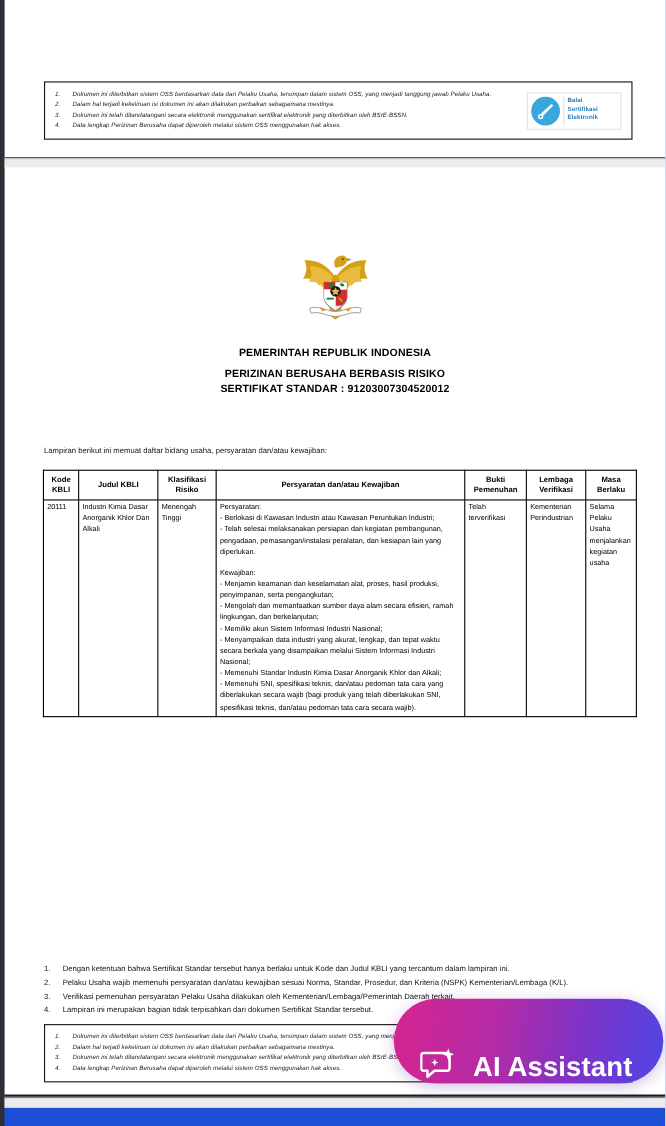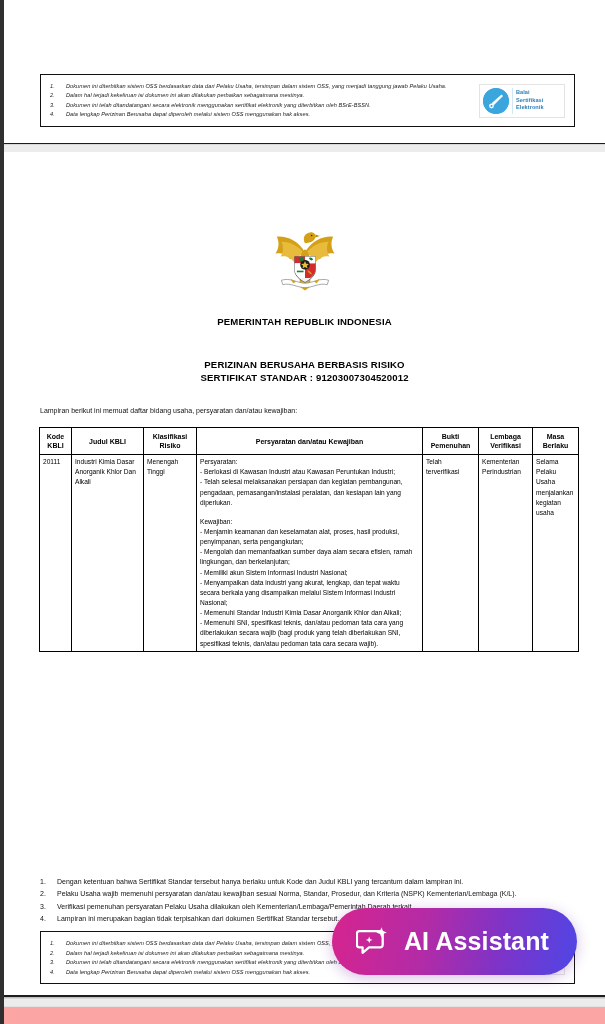--- a/index.html
+++ b/index.html
@@ -10,21 +10,21 @@
   }
   body {
     width: 605px; height: 1024px;
     position: relative;
     overflow: hidden;
   }
 
   
   .viewer {
     position: absolute; inset: 0;
-    background: #fca5a5;
+    background: #1d4ed8;
     overflow: hidden;
   }
   .edge-left, .edge-right {
     position: absolute; top: 0; bottom: 0;
     width: 4px; background: #2f2f2f;
   }
   .edge-left { left: 0; }
 
   
   .page {
@@ -129,21 +129,21 @@
     position: absolute;
     left: 0; right: 0;
     top: 164px;
     text-align: center;
   }
   .t-gov {
     font-size: 9.6px; font-weight: bold;
     color: #000; letter-spacing: 0.015em;
   }
   .t-sub {
-    margin-top: 32px;
+    margin-top: 8px;
     font-size: 9.6px; font-weight: bold;
     line-height: 1.32;
     color: #000; letter-spacing: 0.012em;
   }
   .lead {
     position: absolute;
     left: 36px; right: 30px;
     top: 255px;
     font-size: 7px;
     color: #111;
@@ -198,28 +198,28 @@
     line-height: 1.62;
     color: #111;
     margin-bottom: 1px;
   }
   ol.notes .num { width: 17px; flex: 0 0 17px; }
   ol.notes .txt { flex: 1 1 auto; text-align: justify; }
 
   
   .fab {
     position: absolute;
-    right: 28px;
+    right: 2px;
     top: 908px;
-    height: 67px;
+    height: 77px;
     padding: 0 28px 0 24px;
     border-radius: 40px;
     background: linear-gradient(100deg, #d6248f 0%, #b32ba6 38%, #7b34c9 70%, #4f46e5 100%);
     display: flex;
-    align-items: center;
+    align-items: flex-end;
     gap: 14px;
     border: none;
     cursor: pointer;
     box-shadow: 0 3px 14px rgba(100, 30, 150, 0.28);
   }
   .fab-label {
     color: #ffffff;
     font-size: 25px;
     font-weight: bold;
     letter-spacing: 0.005em;

